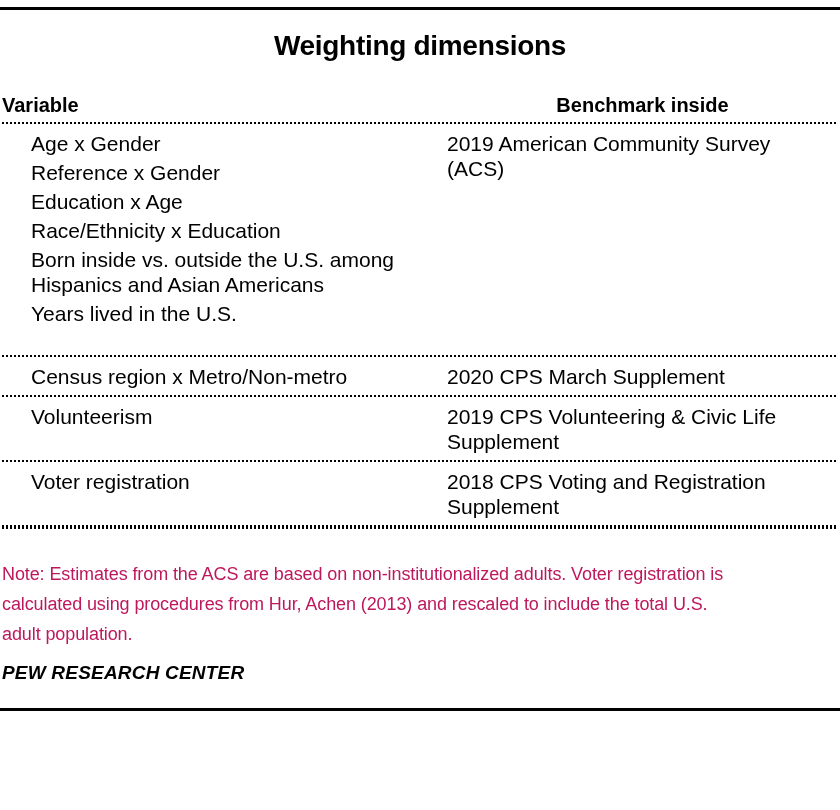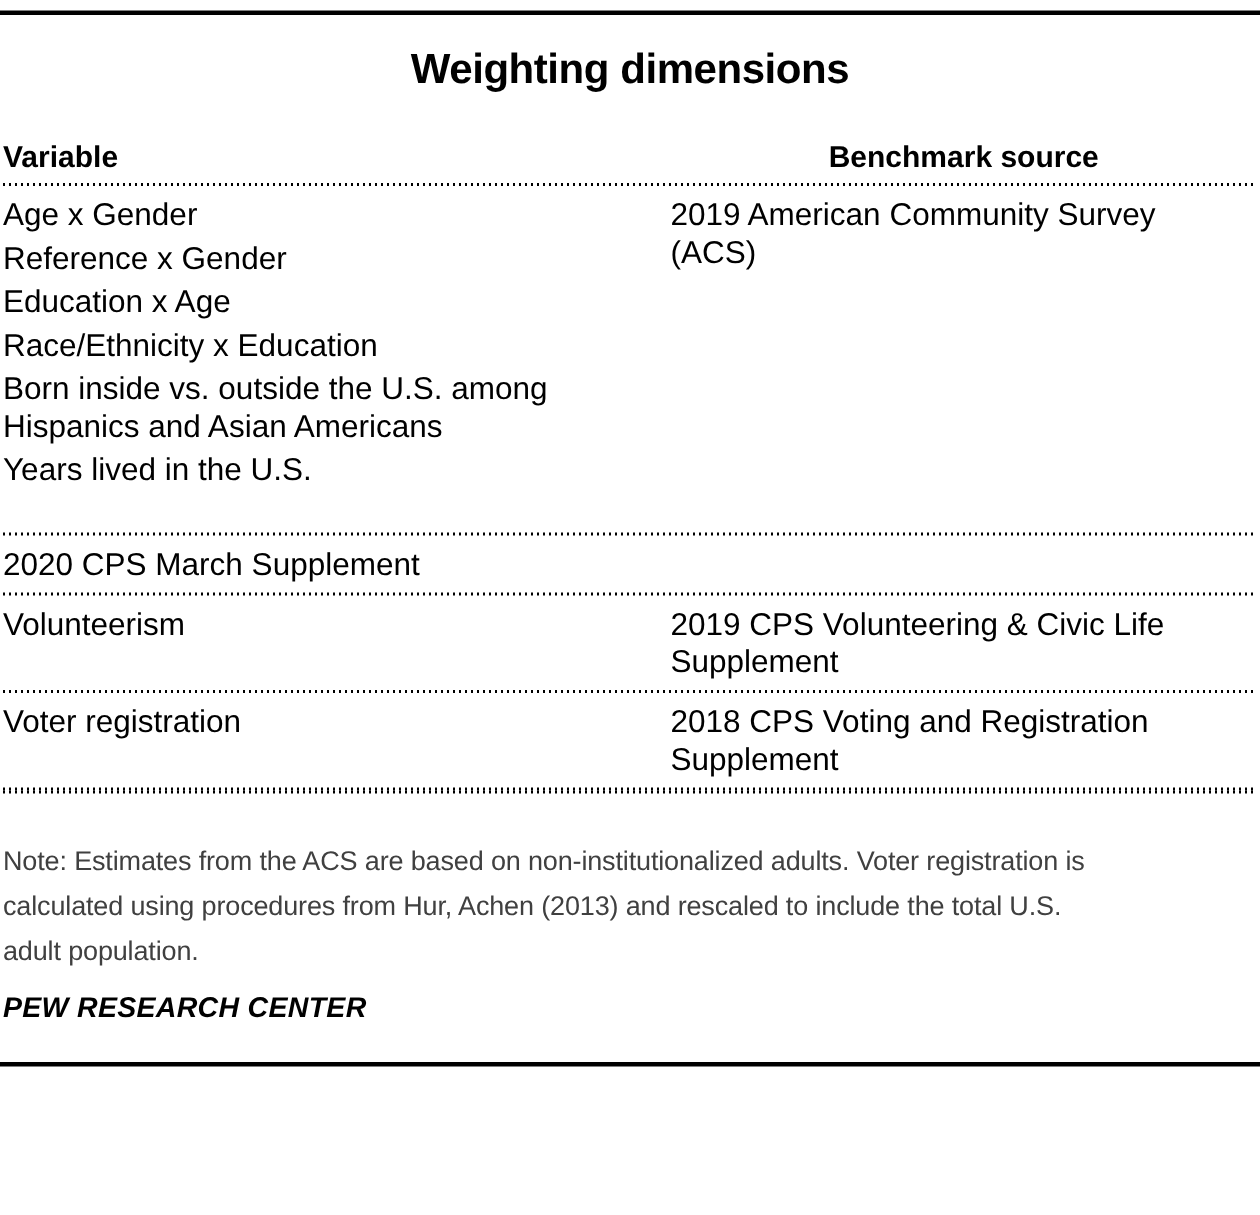--- a/index.html
+++ b/index.html
@@ -49,31 +49,31 @@
     background-image: repeating-linear-gradient(90deg, #000000 0, #000000 1.6px, transparent 1.6px, transparent 4px);
   }
   .row {
     display: flex;
     padding: 7px 0 6px 0;
     font-size: 21px;
   }
   .row.first-group { padding-bottom: 29px; }
   .cell-left { width: 445px; }
   .cell-right { flex: 1; }
-  .var-item { margin-bottom: 4px; }
+  .var-item { margin-bottom: 4px; margin-left: 29px; }
   .var-item:last-child { margin-bottom: 0; }
   .var-line, .bench-line {
     line-height: 25px;
     white-space: nowrap;
   }
   .note {
     margin-top: 30px;
     font-size: 18px;
     line-height: 30px;
-    color: #404040;
+    color: #be185d;
     letter-spacing: -0.1px;
   }
   .footer-credit {
     margin-top: 13px;
     font-size: 19px;
     font-weight: bold;
     line-height: 22px;
     letter-spacing: 0.2px;
     font-style: italic;
   }
@@ -82,21 +82,21 @@
 <body>
 
 <div>
   <div class="rule top"></div>
 
   <div class="content">
     <div class="page-title">Weighting dimensions</div>
 
     <div class="thead">
       <div class="th th-left">Variable</div>
-      <div class="th th-right">Benchmark source</div>
+      <div class="th th-right">Benchmark inside</div>
     </div>
     <div class="dotted"></div>
 
     <div class="row first-group">
       <div class="cell-left">
         <div class="var-item">
           <div class="var-line">Age x Gender</div>
         </div>
         <div class="var-item">
           <div class="var-line">Reference x Gender</div>
@@ -116,20 +116,25 @@
         </div>
       </div>
       <div class="cell-right">
         <div class="bench-line">2019 American Community Survey</div>
         <div class="bench-line">(ACS)</div>
       </div>
     </div>
     <div class="dotted"></div>
 
     <div class="row">
+      <div class="cell-left">
+        <div class="var-item">
+          <div class="var-line">Census region x Metro/Non-metro</div>
+        </div>
+      </div>
       <div class="cell-right">
         <div class="bench-line">2020 CPS March Supplement</div>
       </div>
     </div>
     <div class="dotted"></div>
 
     <div class="row">
       <div class="cell-left">
         <div class="var-item">
           <div class="var-line">Volunteerism</div>

